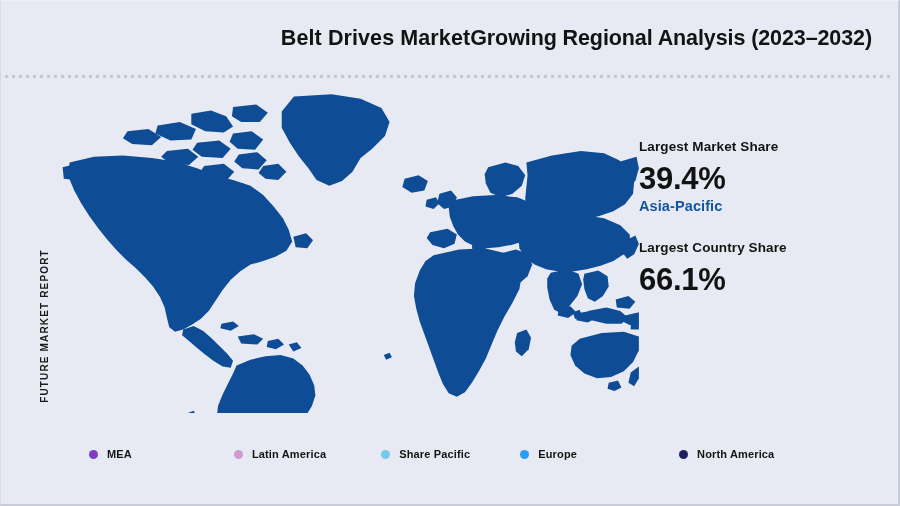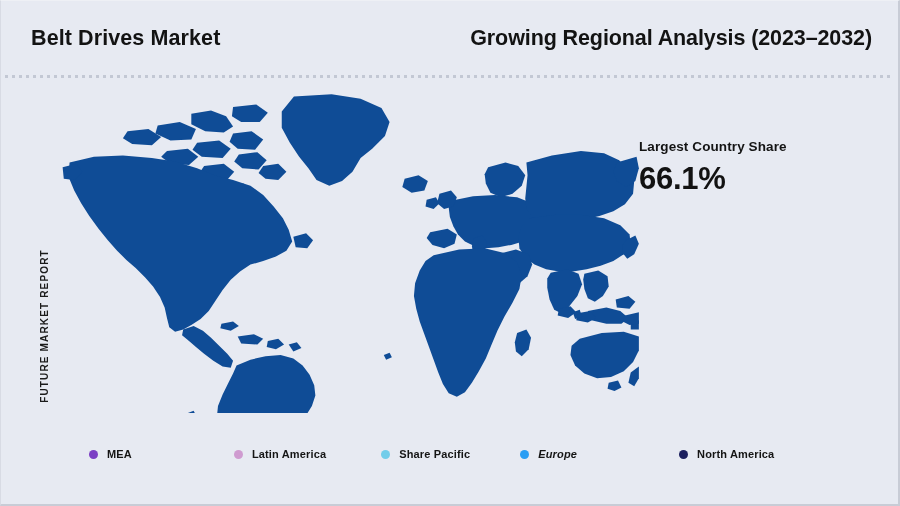--- a/index.html
+++ b/index.html
@@ -26,21 +26,21 @@
   
   .header {
     position: absolute;
     left: 0;
     top: 0;
     width: 100%;
     height: 75px;
     box-sizing: border-box;
     display: flex;
     align-items: center;
-    justify-content: space-between;
+    justify-content: flex-end;
     padding: 0 26px 0 30px;
   }
   .header-title {
     font-size: 21.5px;
     font-weight: 700;
     color: #131313;
     letter-spacing: 0.1px;
     white-space: nowrap;
   }
   .header-subtitle {
@@ -286,39 +286,44 @@
         <path d="M368 704 L382 700 L386 710 L372 714 Z"></path>
         <path d="M222 552 L232 548 L236 556 L226 560 Z"></path>
         <path d="M560 452 L570 448 L574 456 L564 460 Z"></path>
         <path d="M626 398 L634 394 L638 402 L628 406 Z"></path>
       </g>
     </svg>
   </div>
 
   <div class="stats">
     <div class="stat-block">
+      <div class="stat-label">Largest Market Share</div>
+      <div class="stat-value">39.4%</div>
+      <div class="stat-region">Asia-Pacific</div>
+    </div>
+    <div class="stat-block">
       <div class="stat-label">Largest Country Share</div>
       <div class="stat-value">66.1%</div>
     </div>
   </div>
 
   <div class="legend">
     <div class="legend-item">
       <span class="legend-dot" style="background: rgb(123, 63, 196);"></span>
       <span class="legend-label">MEA</span>
     </div>
     <div class="legend-item" style="margin-left: 102px;">
       <span class="legend-dot" style="background: rgb(207, 155, 208);"></span>
       <span class="legend-label">Latin America</span>
     </div>
     <div class="legend-item" style="margin-left: 55px;">
       <span class="legend-dot" style="background: rgb(114, 205, 234);"></span>
       <span class="legend-label">Share Pacific</span>
     </div>
-    <div class="legend-item" style="margin-left: 50px; font-style: italic;">
+    <div class="legend-item" style="margin-left: 50px;">
       <span class="legend-dot" style="background: rgb(42, 158, 244);"></span>
       <span class="legend-label">Europe</span>
     </div>
     <div class="legend-item" style="margin-left: 85px; padding-left: 17px;">
       <span class="legend-dot" style="background: rgb(27, 31, 94);"></span>
       <span class="legend-label">North America</span>
     </div>
   </div>
 
 </div>

